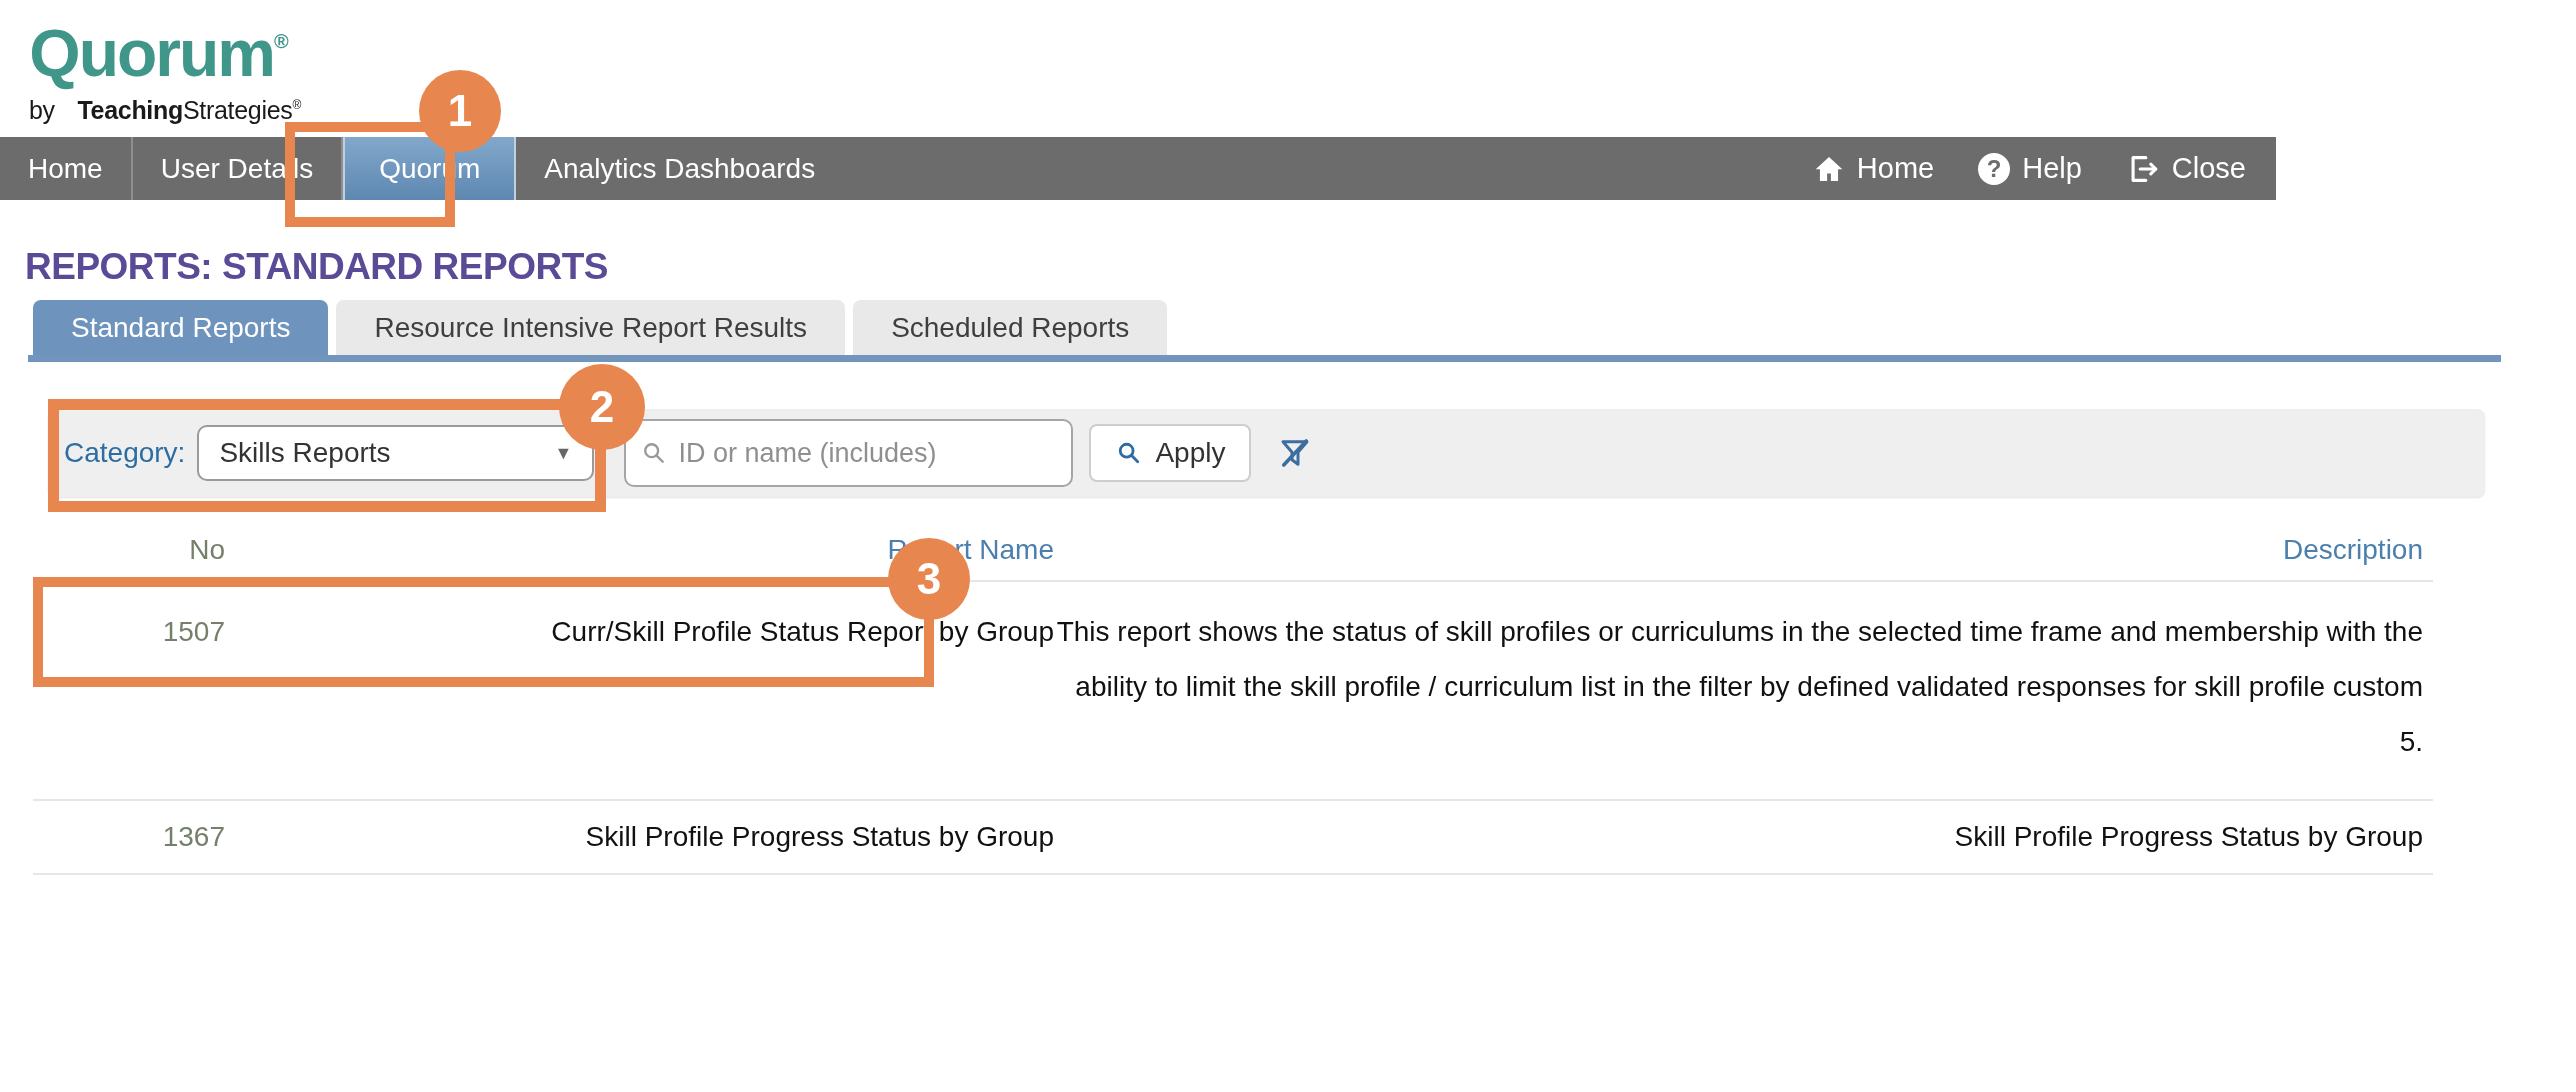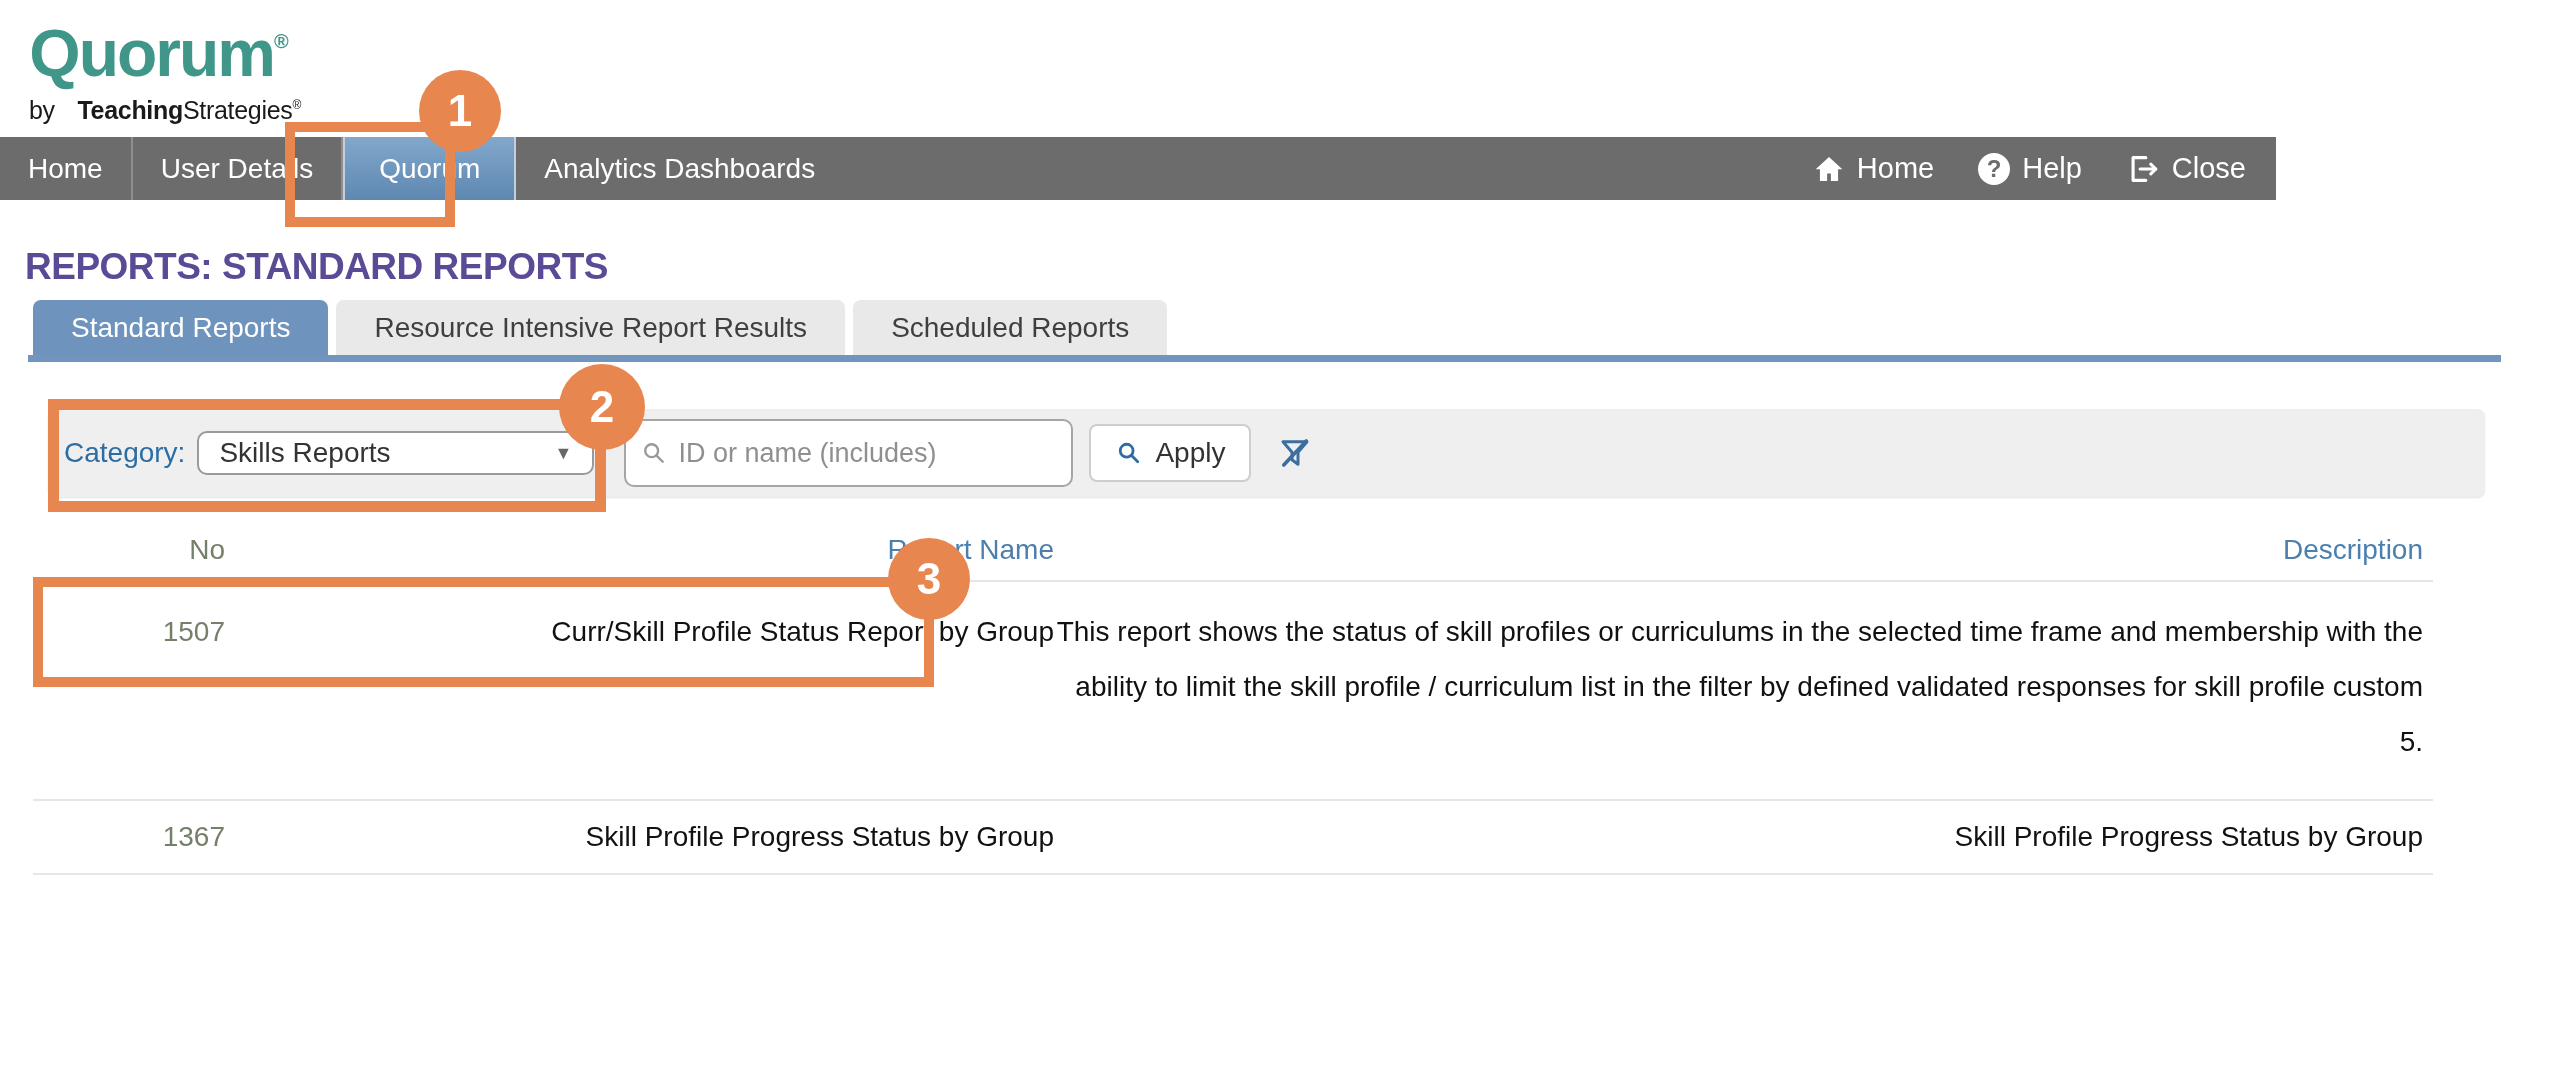--- a/index.html
+++ b/index.html
@@ -30,21 +30,21 @@
 
   
   .tabs { position: absolute; left: 33px; top: 300px; display: flex; gap: 8px; }
   .tab { height: 56px; display: flex; align-items: center; padding: 0 38px; font-size: 28px; background: #E9E9E9; color: #3F3F3F; border-radius: 8px 8px 0 0; cursor: pointer; }
   .tab.active { background: #6E94BD; color: #fff; }
   .tab-underline { position: absolute; left: 28px; top: 355px; width: 2473px; height: 7px; background: #7295BD; }
 
   
   .filter-bar { position: absolute; left: 48px; top: 409px; width: 2437px; height: 88px; background: #EFEFEF; border-radius: 8px; box-shadow: 0 1px 2px rgba(0,0,0,0.12); display: flex; align-items: center; padding-left: 16px; }
   .category-label { font-size: 28px; color: #2C6DA3; margin-right: 12px; }
-  .select-box { width: 397px; height: 44px; background: #fff; border: 2px solid #9A9A9A; border-radius: 10px; display: flex; align-items: center; padding: 0 20px; cursor: pointer; }
+  .select-box { width: 397px; height: 56px; background: #fff; border: 2px solid #9A9A9A; border-radius: 10px; display: flex; align-items: center; padding: 0 20px; cursor: pointer; }
   .select-box .val { font-size: 28px; color: #333; font-weight: 500; }
   .select-box .arrow { margin-left: auto; font-size: 18px; color: #666; }
   .search-box { margin-left: 30px; width: 449px; height: 68px; background: #fff; border: 2px solid #A5A5A5; border-radius: 10px; display: flex; align-items: center; padding: 0 14px; }
   .search-box input { border: none; outline: none; flex: 1; font-family: "Liberation Sans", sans-serif; font-size: 27px; color: #333; background: transparent; margin-left: 10px; }
   .search-box input::placeholder { color: #8F8F8F; }
   .apply-btn { margin-left: 16px; height: 58px; background: #fff; border: 2px solid #CDCDCD; border-radius: 8px; display: flex; align-items: center; gap: 12px; padding: 0 24px; font-size: 28px; color: #333; cursor: pointer; font-family: "Liberation Sans", sans-serif; }
   .clear-filter { margin-left: 26px; cursor: pointer; display: flex; align-items: center; }
 
   
   .report-table { position: absolute; left: 33px; top: 519px; width: 2400px; font-size: 28px; }

